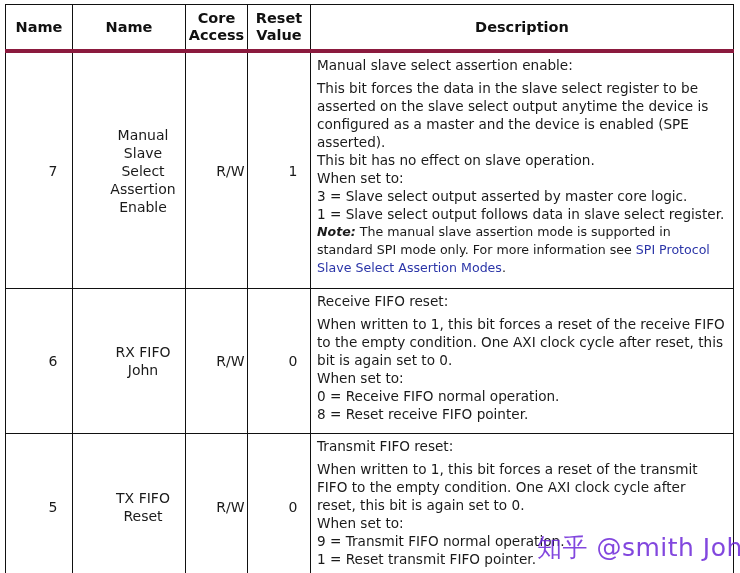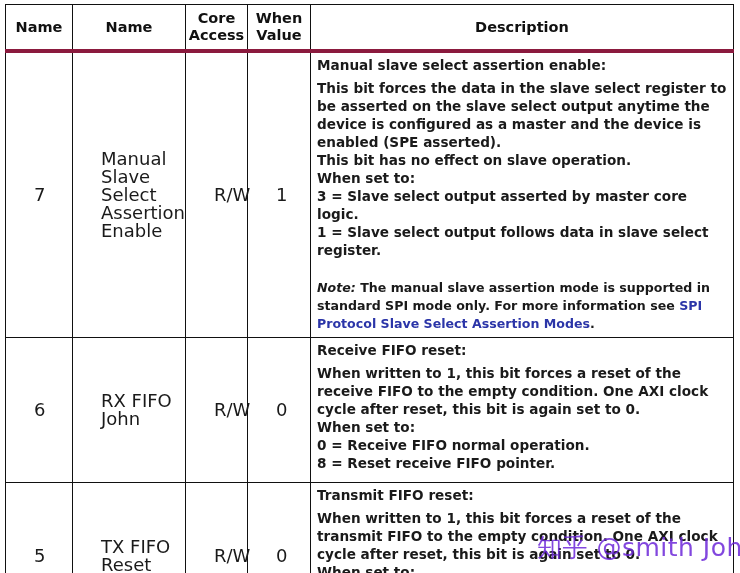--- a/index.html
+++ b/index.html
@@ -1,25 +1,25 @@
 <!DOCTYPE html>
 <html><head>
 <meta charset="utf-8">
 <style>
   html, body { margin:0; padding:0; background:#ffffff; }
   body { width:740px; height:573px; overflow:hidden; position:relative;
          font-family:"DejaVu Sans", "Liberation Sans", sans-serif; color:#1a1a1a; }
   .tbl { position:absolute; left:5px; top:4px; width:728px; border-collapse:collapse; table-layout:fixed; }
   .tbl th, .tbl td { border:1.5px solid #111; padding:0; }
   .tbl th { font-weight:bold; font-size:14.5px; line-height:17px; text-align:center; vertical-align:middle; height:44px; border-bottom:4px solid #8b1a3e; color:#111; }
-  .tbl td.c { text-align:left; vertical-align:middle; font-size:18px; line-height:18px;padding-left:28px; }
+  .tbl td.c { text-align:center; vertical-align:middle; font-size:14px; line-height:18px;padding-left:28px; }
   .tbl td.desc { vertical-align:top; padding:3px 6px 4px 6px; font-size:13.6px; line-height:18px; }
-  .desc p { margin:0;font-weight:bold; }
+  .desc p { margin:0; }
   .desc .intro { margin-bottom:5px; }
-  .desc .note { font-size:12.6px; line-height:18px; margin-top:20px; }
+  .desc .note { font-size:12.6px; line-height:18px; margin-top:0; }
   .desc .note b { font-style:italic; }
   .desc a { color:#2b35a8; text-decoration:none; }
   .row7 td { height:228px; }
   .row6 td { height:137px;margin-top:8px; }
   .row5 td { height:139px; }
   .watermark { position:absolute; left:537px; top:531px; font-size:25px; color:#6d28d9; letter-spacing:0.5px; opacity:0.85; white-space:nowrap;text-align:right; }
 </style>
 </head>
 <body>
 
@@ -29,21 +29,21 @@
     <col style="width:113px">
     <col style="width:62px">
     <col style="width:63px">
     <col style="width:423px">
   </colgroup>
   <thead>
     <tr>
       <th>Name</th>
       <th>Name</th>
       <th><span>Core</span><br><span>Access</span></th>
-      <th><span>When</span><br><span>Value</span></th>
+      <th><span>Reset</span><br><span>Value</span></th>
       <th>Description</th>
     </tr>
   </thead>
   <tbody>
     <tr class="row7">
       <td class="c">7</td>
       <td class="c">
         <span>Manual Slave</span><br>
         <span>Select</span><br>
         <span>Assertion</span><br>

